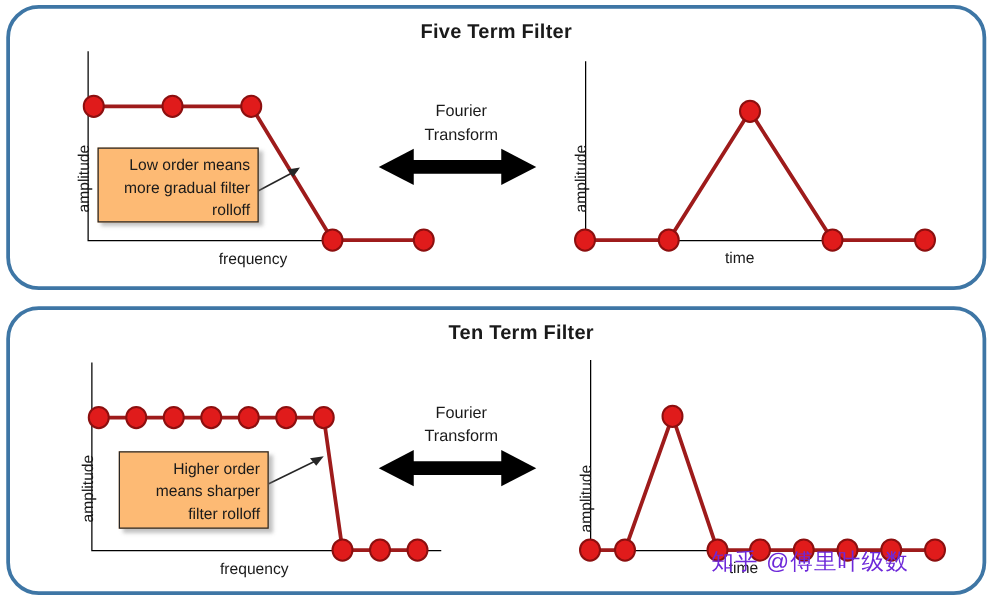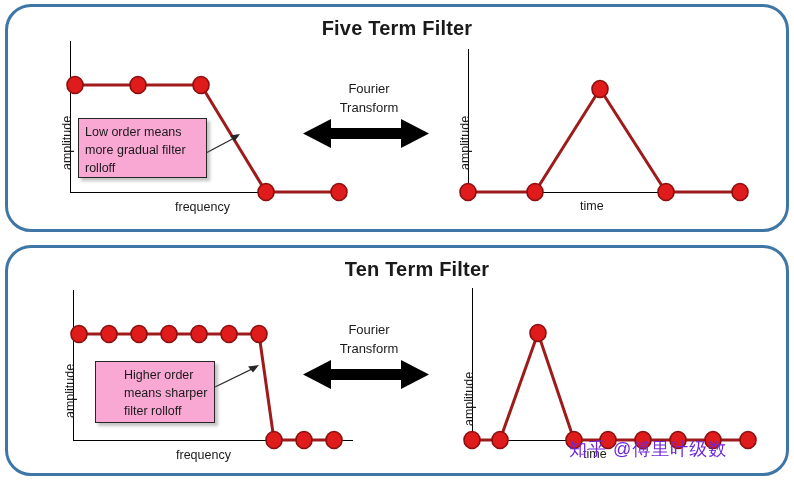--- a/index.html
+++ b/index.html
@@ -19,21 +19,21 @@
     border:3px solid #3e76a5;
     border-radius:26px;
   }
   #panel-top{left:5px;top:4px;width:784px;height:228px;}
   #panel-bottom{left:5px;top:245px;width:784px;height:231px;}
 
   .panel-title{
     position:absolute;
     left:0;right:0;
     text-align:center;
-    font-size:20px;
+    font-size:16px;
     font-weight:bold;
     color:#1a1a1a;
     letter-spacing:.2px;
   }
   #title-top{top:10px;}
   #title-bottom{top:10px;margin-left:40px;}
 
   .chart{position:absolute;}
 
   .axis-v{position:absolute;width:1px;background:#000;}
@@ -48,24 +48,24 @@
   .axlabel.vert{
     transform-origin:0 0;
     transform:rotate(-90deg);
   }
 
   svg.series{position:absolute;left:0;top:0;overflow:visible;}
 
   .callout{
     position:absolute;
     box-sizing:border-box;
-    background:#f9a8d4;
+    background:#fdba74;
     border:1.4px solid #262626;
     box-shadow:3px 3px 3px rgba(120,120,120,.45);
-    text-align:left;
+    text-align:right;
     font-size:12.5px;
     color:#1a1a1a;
     line-height:1.42;
     padding:5px 6px 6px 6px;
   }
 
   .ft-label{
     position:absolute;
     text-align:center;
     font-size:13px;

